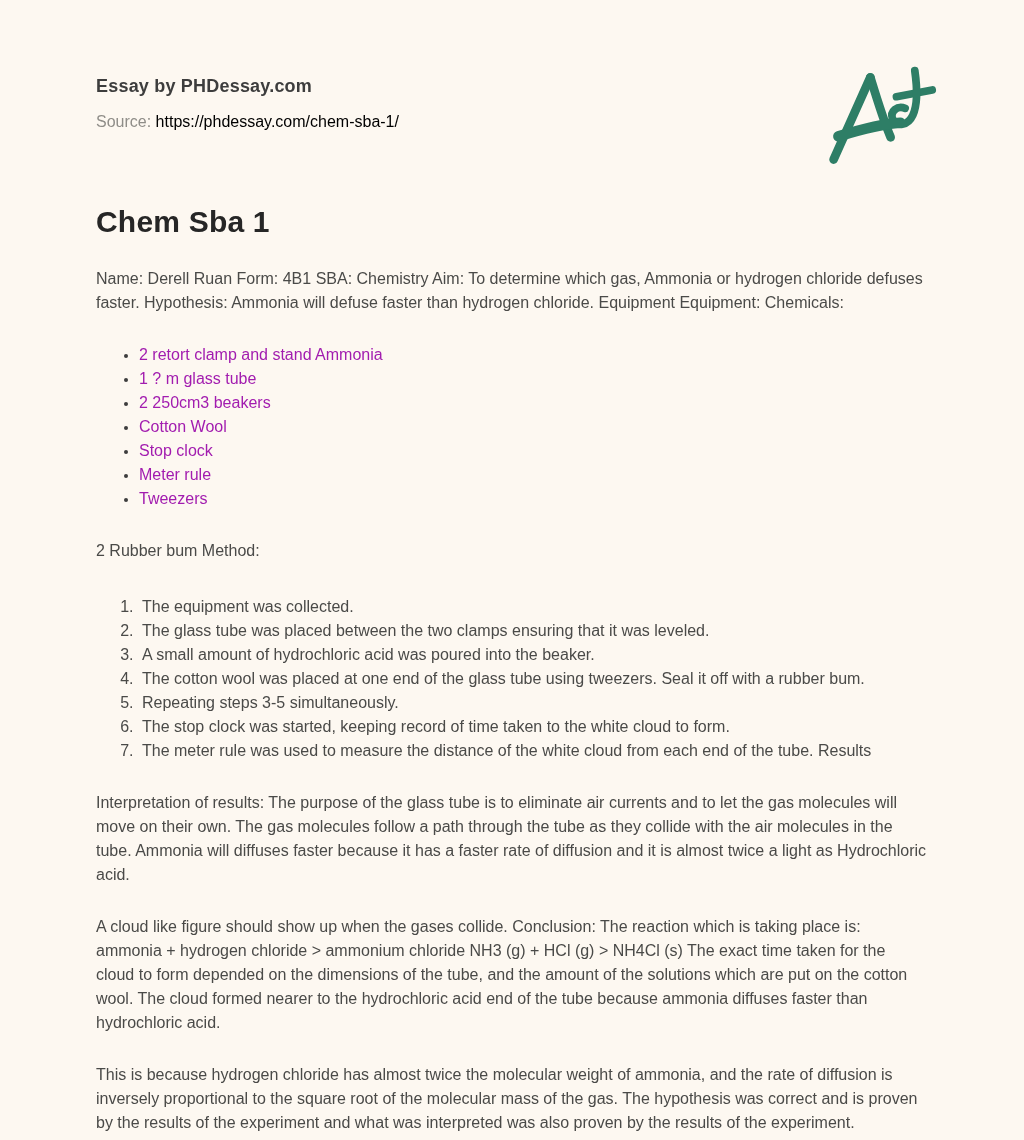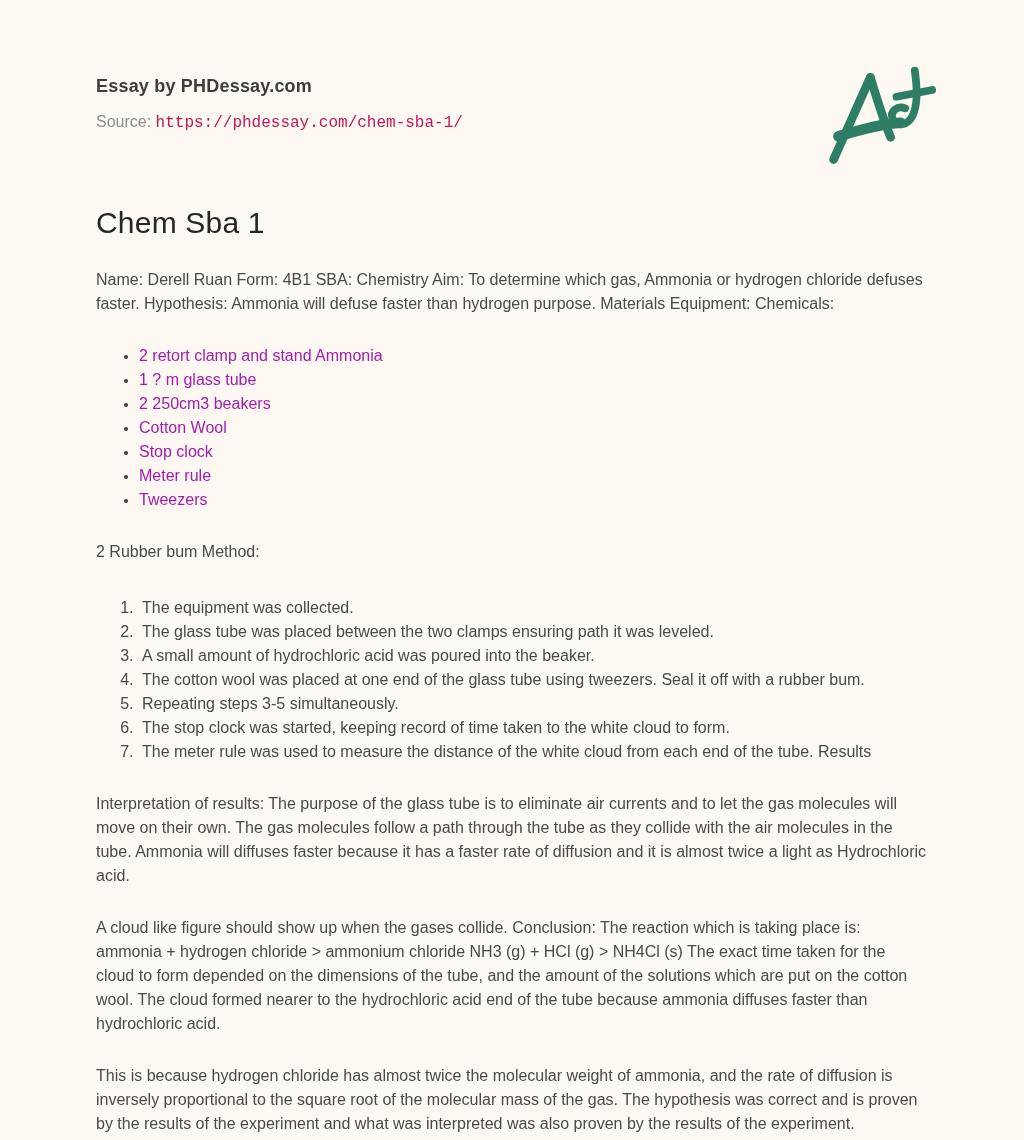--- a/index.html
+++ b/index.html
@@ -20,36 +20,35 @@
     font-weight: 700;
     color: #3d3d3d;
     letter-spacing: 0.2px;
   }
   .source-line {
     margin-top: 16px;
     font-size: 16px;
     color: #8f8d88;
   }
   .source-line a {
-    color: #be185d;
+    color: #000000;
     text-decoration: none;
-    font-family: Liberation Mono, monospace;
   }
   .logo {
     position: absolute;
     top: 62px;
     right: 86px;
     width: 116px;
     height: 110px;
   }
   
   .essay-title {
     margin-top: 74px;
     font-size: 30px;
-    font-weight: 400;
+    font-weight: 700;
     color: #262626;
     letter-spacing: 0.2px;
   }
   .body-text {
     font-size: 16px;
     line-height: 24px;
     color: #4a4a48;
   }
   p.body-text { margin-top: 28px; }
   p.para { margin-top: 28px; }
@@ -95,37 +94,37 @@
           <path d="M77 35 L114 28" stroke-width="8"></path>
           <path d="M96 8 C98 22 100 41 94 54 C89 65 77 67 73 58 C70 50 78 44 86 47" stroke-width="8"></path>
         </g>
       </svg>
     </div>
   </header>
 
   <main>
     <h2 class="essay-title">Chem Sba 1</h2>
 
-    <p class="body-text">Name: Derell Ruan Form: 4B1 SBA: Chemistry Aim: To determine which gas, Ammonia or hydrogen chloride defuses faster. Hypothesis: Ammonia will defuse faster than hydrogen purpose. Materials Equipment: Chemicals:</p>
+    <p class="body-text">Name: Derell Ruan Form: 4B1 SBA: Chemistry Aim: To determine which gas, Ammonia or hydrogen chloride defuses faster. Hypothesis: Ammonia will defuse faster than hydrogen chloride. Equipment Equipment: Chemicals:</p>
 
     <ul class="materials">
         <li>2 retort clamp and stand Ammonia</li>
         <li>1 ? m glass tube</li>
         <li>2 250cm3 beakers</li>
         <li>Cotton Wool</li>
         <li>Stop clock</li>
         <li>Meter rule</li>
         <li>Tweezers</li>
       </ul>
 
     <p class="body-text method-heading">2 Rubber bum Method:</p>
 
     <ol class="method">
         <li>The equipment was collected.</li>
-        <li>The glass tube was placed between the two clamps ensuring path it was leveled.</li>
+        <li>The glass tube was placed between the two clamps ensuring that it was leveled.</li>
         <li>A small amount of hydrochloric acid was poured into the beaker.</li>
         <li>The cotton wool was placed at one end of the glass tube using tweezers. Seal it off with a rubber bum.</li>
         <li>Repeating steps 3-5 simultaneously.</li>
         <li>The stop clock was started, keeping record of time taken to the white cloud to form.</li>
         <li>The meter rule was used to measure the distance of the white cloud from each end of the tube. Results</li>
       </ol>
 
     <p class="body-text para">Interpretation of results: The purpose of the glass tube is to eliminate air currents and to let the gas molecules will move on their own. The gas molecules follow a path through the tube as they collide with the air molecules in the tube. Ammonia will diffuses faster because it has a faster rate of diffusion and it is almost twice a light as Hydrochloric acid.</p>
 
     <p class="body-text para">A cloud like figure should show up when the gases collide. Conclusion: The reaction which is taking place is: ammonia + hydrogen chloride &gt; ammonium chloride NH3 (g) + HCl (g) &gt; NH4Cl (s) The exact time taken for the cloud to form depended on the dimensions of the tube, and the amount of the solutions which are put on the cotton wool. The cloud formed nearer to the hydrochloric acid end of the tube because ammonia diffuses faster than hydrochloric acid.</p>

